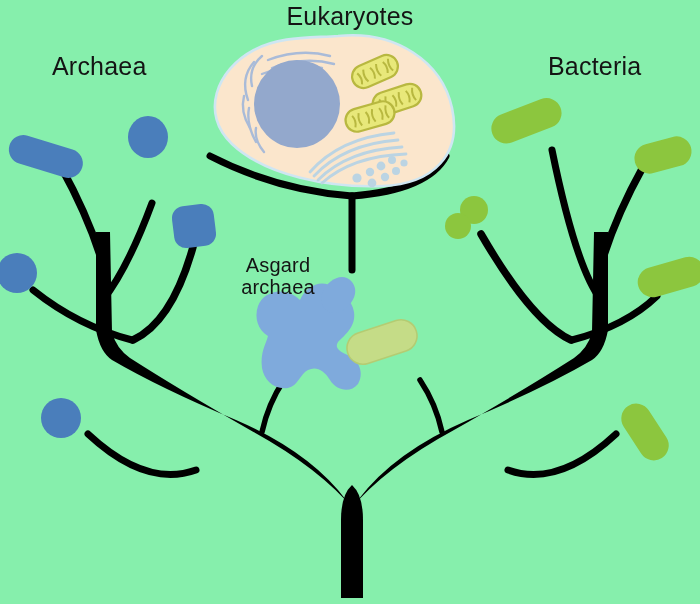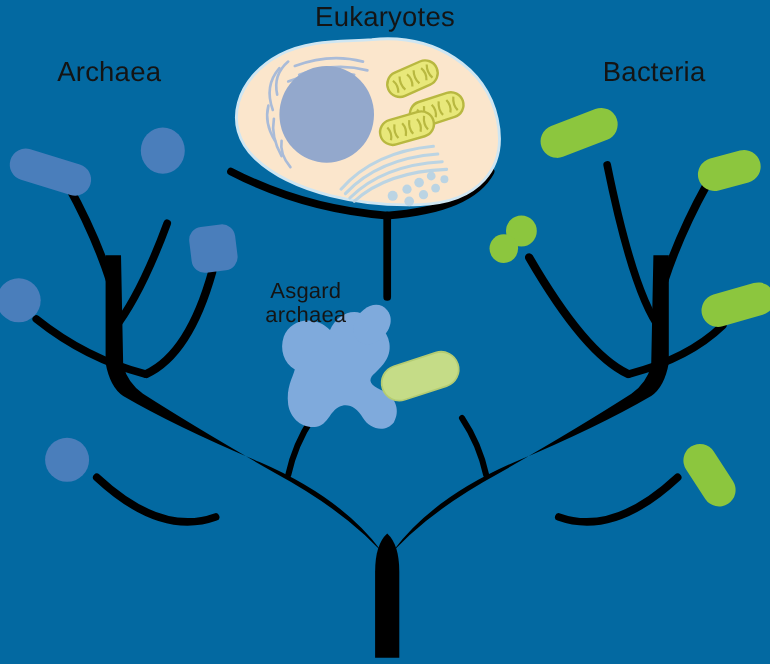--- a/index.html
+++ b/index.html
@@ -8,21 +8,21 @@
     padding: 0;
     background: #ffffff;
   }
   body {
     font-family: "Liberation Sans", sans-serif;
   }
   #stage {
     position: relative;
     width: 700px;
     height: 604px;
-    background: #0369a1;
+    background: #86efac;
     overflow: hidden;
   }
   #tree-svg {
     position: absolute;
     left: 0;
     top: 0;
     width: 700px;
     height: 604px;
   }
   .domain-label {

